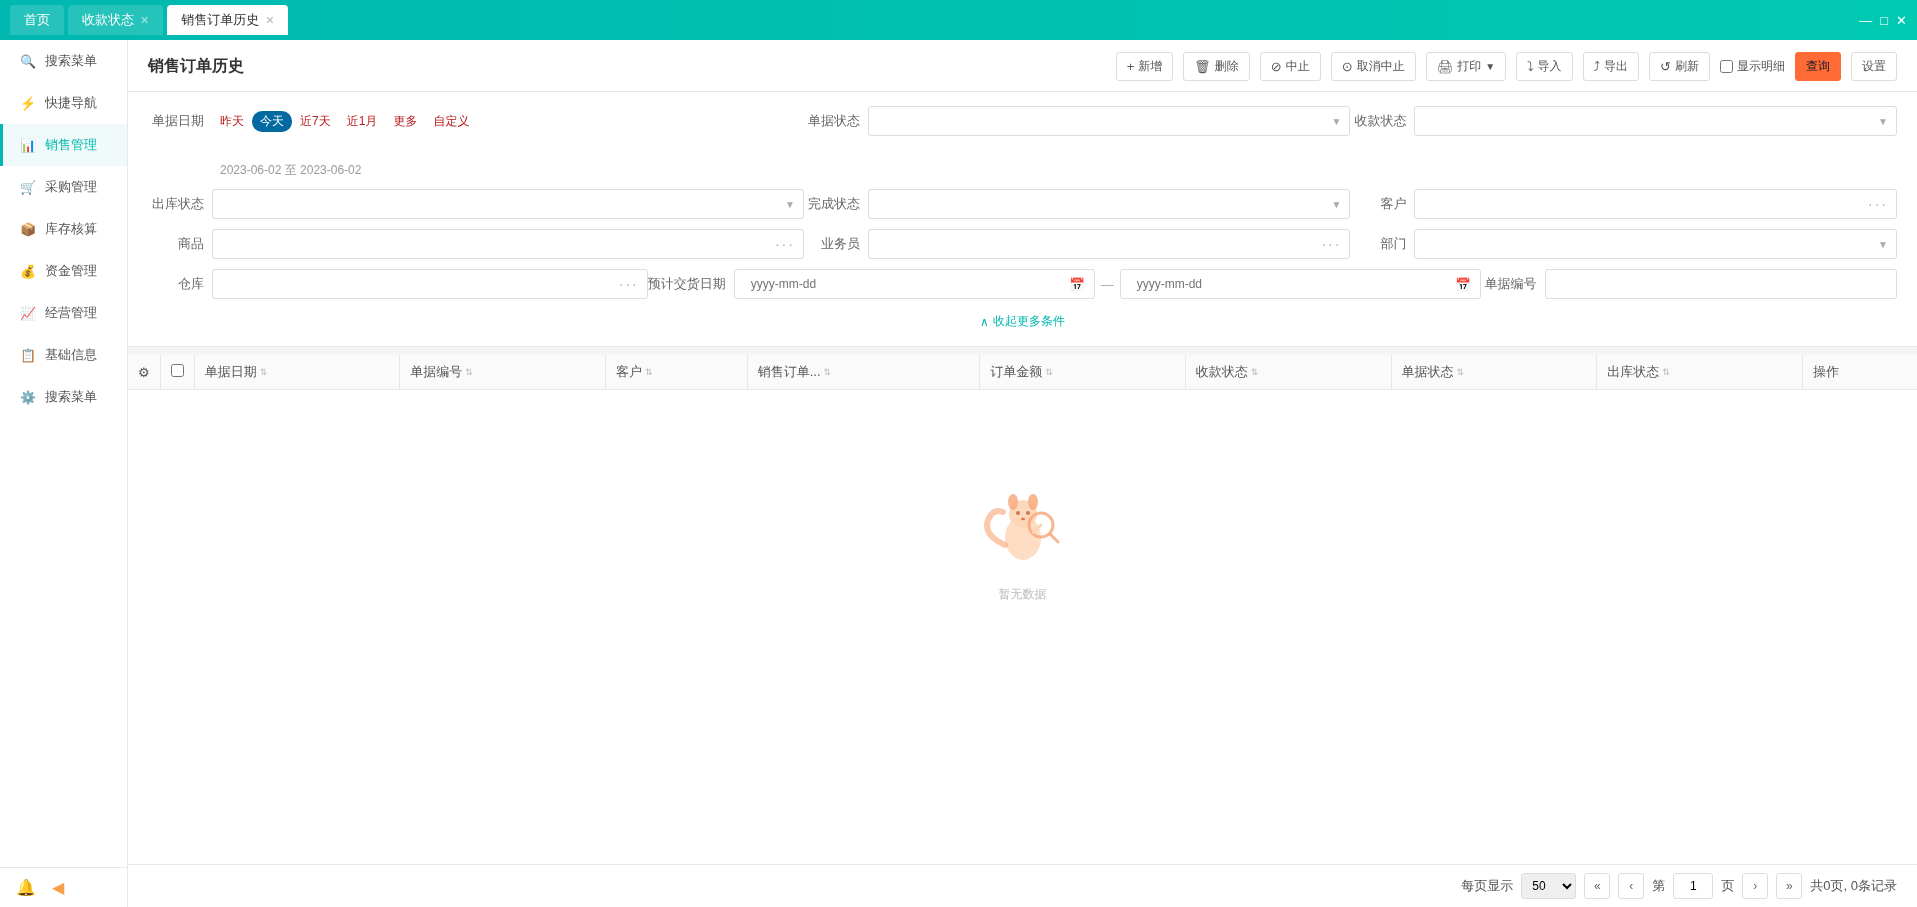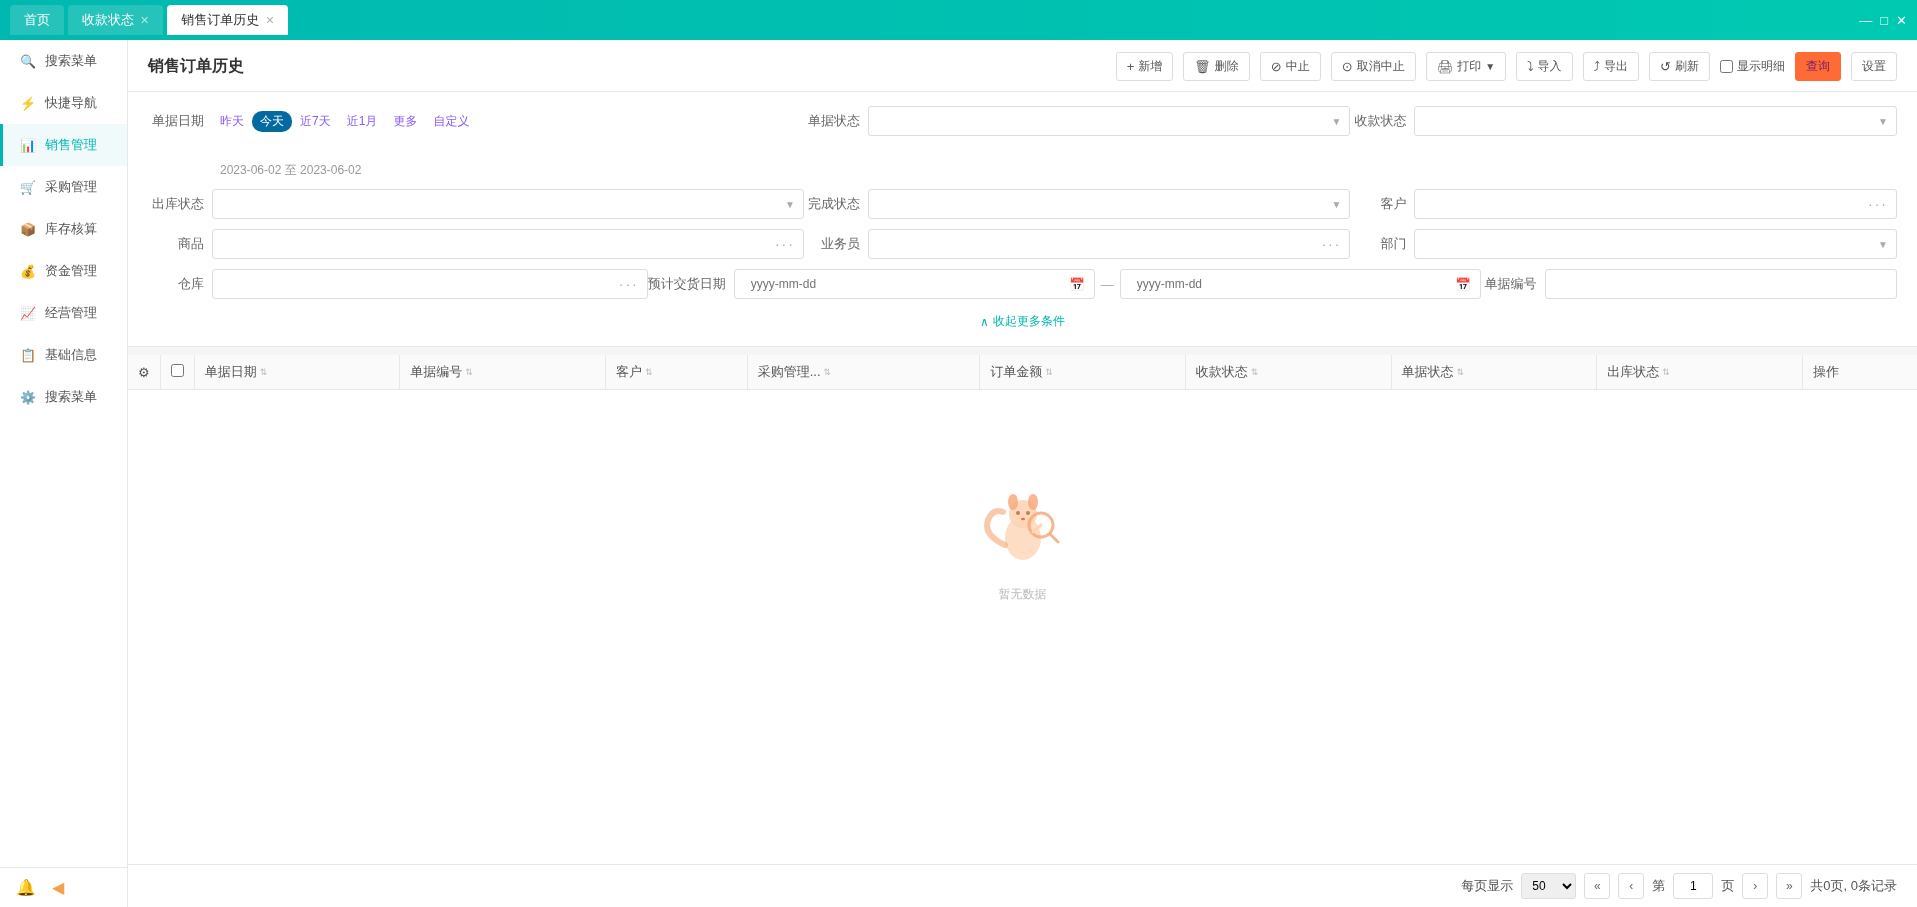--- a/index.html
+++ b/index.html
@@ -123,21 +123,21 @@
       align-items: center;
       gap: 4px;
       padding: 5px 10px;
       border: 1px solid #ddd;
       border-radius: 3px;
       background: #fff;
       cursor: pointer;
       font-size: 12px;
       color: #555;
     }
-    .toolbar-btn.primary { background: #ff6b35; border-color: #ff6b35; color: #701a75; }
+    .toolbar-btn.primary { background: #ff6b35; border-color: #ff6b35; color: #0f172a; }
     .toolbar-btn .btn-icon { font-size: 13px; }
     .checkbox-label { display: flex; align-items: center; gap: 4px; font-size: 12px; color: #555; cursor: pointer; }
     .checkbox-label input { cursor: pointer; }
 
     
     .filter-area {
       background: #fff;
       padding: 14px 20px;
       border-bottom: 1px solid #e8e8e8;
       flex-shrink: 0;
@@ -198,21 +198,21 @@
     .date-filter-row {
       display: flex;
       align-items: center;
       gap: 0;
     }
     .date-chip {
       padding: 2px 8px;
       border-radius: 10px;
       font-size: 12px;
       cursor: pointer;
-      color: #8b5cf6;
+      color: #b91c1c;
     }
     .date-chip.active {
       background: #0369a1;
       color: #fff;
     }
     .date-range-text {
       font-size: 12px;
       color: #999;
       margin-top: 16px;
     }
@@ -583,21 +583,21 @@
               </div>
             </th>
             <th>
               <div class="th-sort">
                 <span>客户</span>
                 <span class="sort-icon">⇅</span>
               </div>
             </th>
             <th>
               <div class="th-sort">
-                <span>采购管理...</span>
+                <span>销售订单...</span>
                 <span class="sort-icon">⇅</span>
               </div>
             </th>
             <th>
               <div class="th-sort">
                 <span>订单金额</span>
                 <span class="sort-icon">⇅</span>
               </div>
             </th>
             <th>

